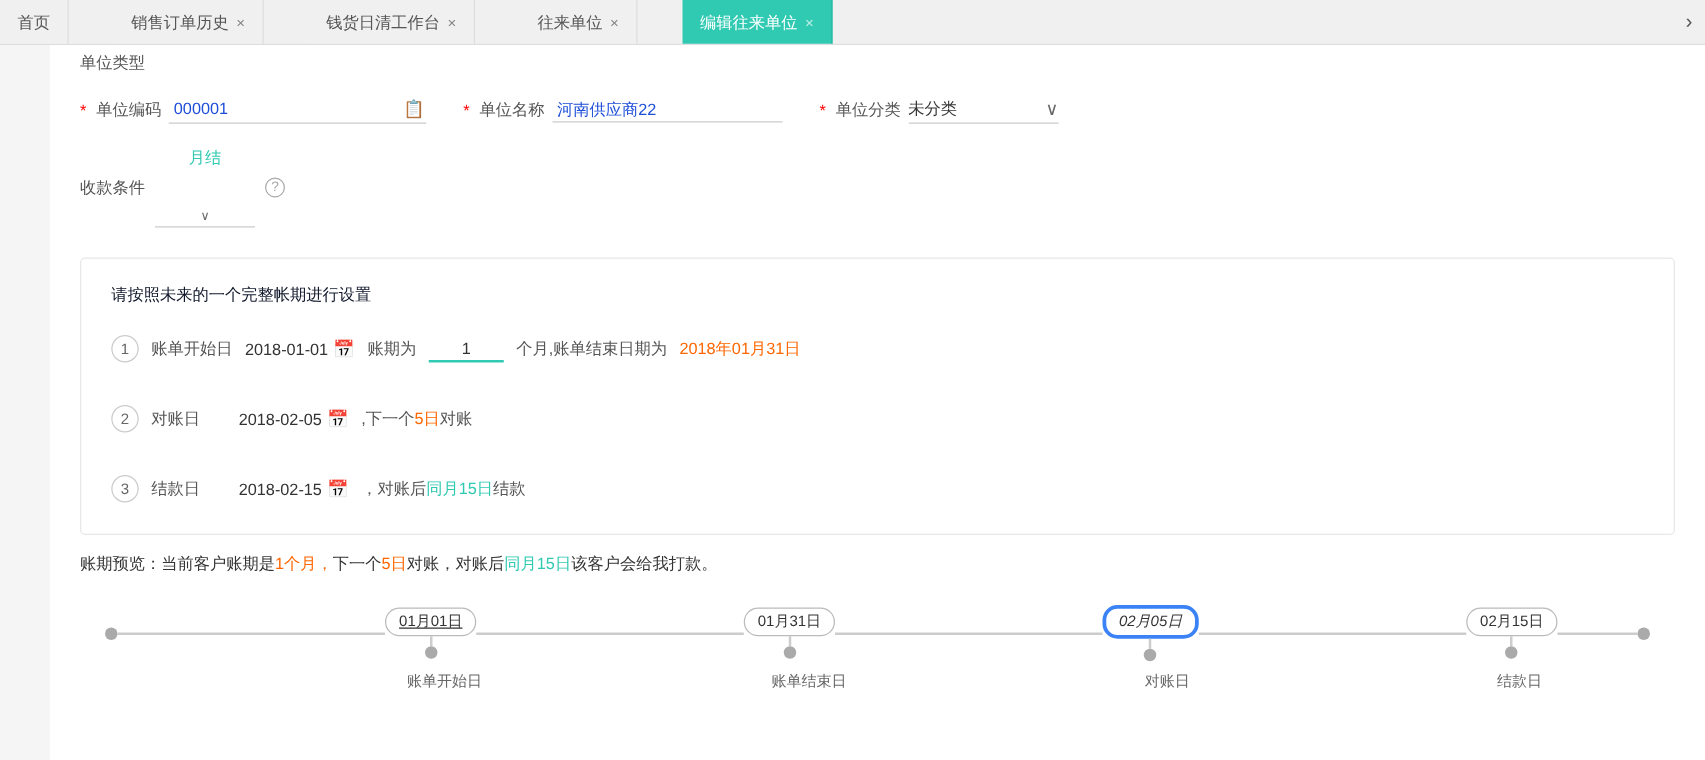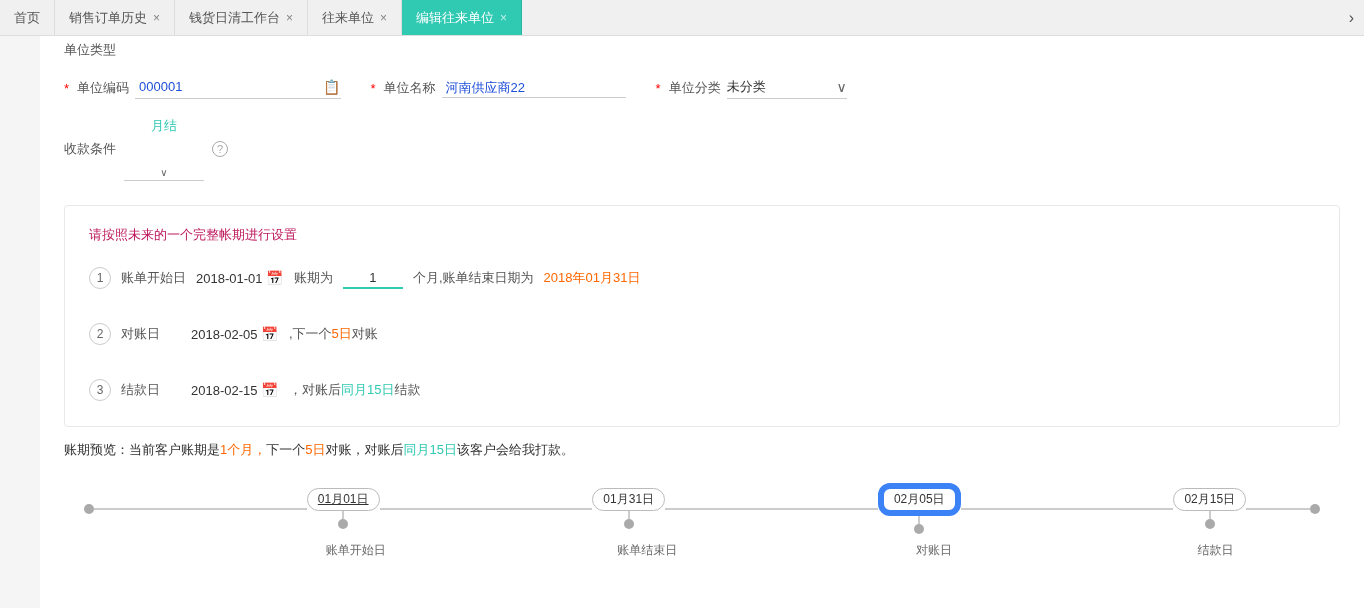--- a/index.html
+++ b/index.html
@@ -5,20 +5,21 @@
     * { box-sizing: border-box; margin: 0; padding: 0; }
     body { font-family: "Microsoft YaHei", "PingFang SC", sans-serif; font-size: 13px; background: #f5f5f5; color: #333; }
 
     
     .tab-bar {
       display: flex;
       align-items: stretch;
       background: #f0f0f0;
       border-bottom: 1px solid #ddd;
       height: 36px;
+      gap: 36px;
     }
     .tab {
       display: flex;
       align-items: center;
       padding: 0 14px;
       cursor: pointer;
       font-size: 13px;
       color: #555;
       border-right: 1px solid #ddd;
       background: #f0f0f0;
@@ -171,21 +172,21 @@
 
     
     .section-box {
       border: 1px solid #e8e8e8;
       border-radius: 4px;
       padding: 20px 24px;
       margin-bottom: 0;
     }
     .section-title {
       font-size: 13px;
-      color: #be185d;
+      color: #0f172a;
       margin-bottom: 18px;
     }
 
     
     .step-row {
       display: flex;
       align-items: center;
       margin-bottom: 24px;
       gap: 10px;
       min-height: 32px;
@@ -398,21 +399,21 @@
 
       <div style="display:flex;flex-direction:column;align-items:center;">
         <div style="border:1px solid #bbb;border-radius:12px;padding:2px 10px;font-size:12px;background:#fff;white-space:nowrap;">01月31日</div>
         <div style="width:2px;height:8px;background:#ccc;"></div>
         <div style="width:10px;height:10px;border-radius:50%;background:#aaa;"></div>
       </div>
 
       <div style="flex:1;height:2px;background:#ccc;"></div>
 
       <div style="display:flex;flex-direction:column;align-items:center;">
-        <div style="border:6px solid #3b82f6;border-radius:12px;padding:2px 10px;font-size:12px;background:#fff;white-space:nowrap;">02月05日</div>
+        <div style="border:3px solid #3b82f6;border-radius:12px;padding:2px 10px;font-size:12px;background:#fff;white-space:nowrap;font-style:italic;">02月05日</div>
         <div style="width:2px;height:8px;background:#ccc;"></div>
         <div style="width:10px;height:10px;border-radius:50%;background:#aaa;"></div>
       </div>
 
       <div style="flex:1;height:2px;background:#ccc;"></div>
 
       <div style="display:flex;flex-direction:column;align-items:center;">
         <div style="border:1px solid #bbb;border-radius:12px;padding:2px 10px;font-size:12px;background:#fff;white-space:nowrap;">02月15日</div>
         <div style="width:2px;height:8px;background:#ccc;"></div>
         <div style="width:10px;height:10px;border-radius:50%;background:#aaa;"></div>

